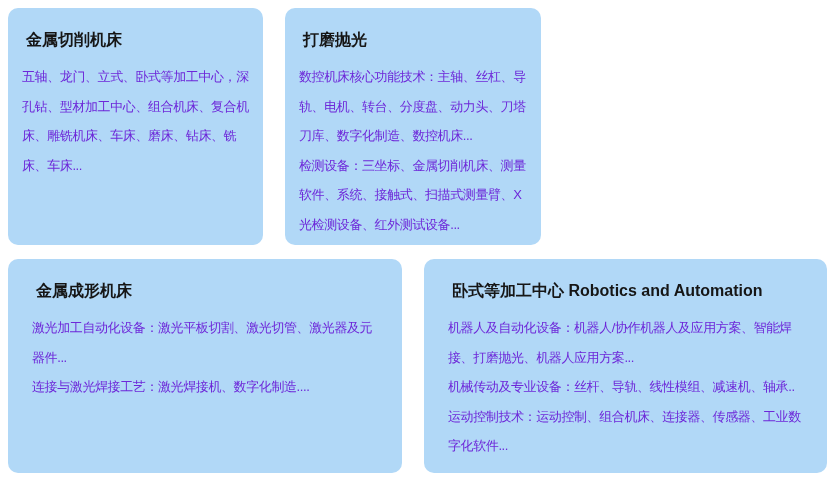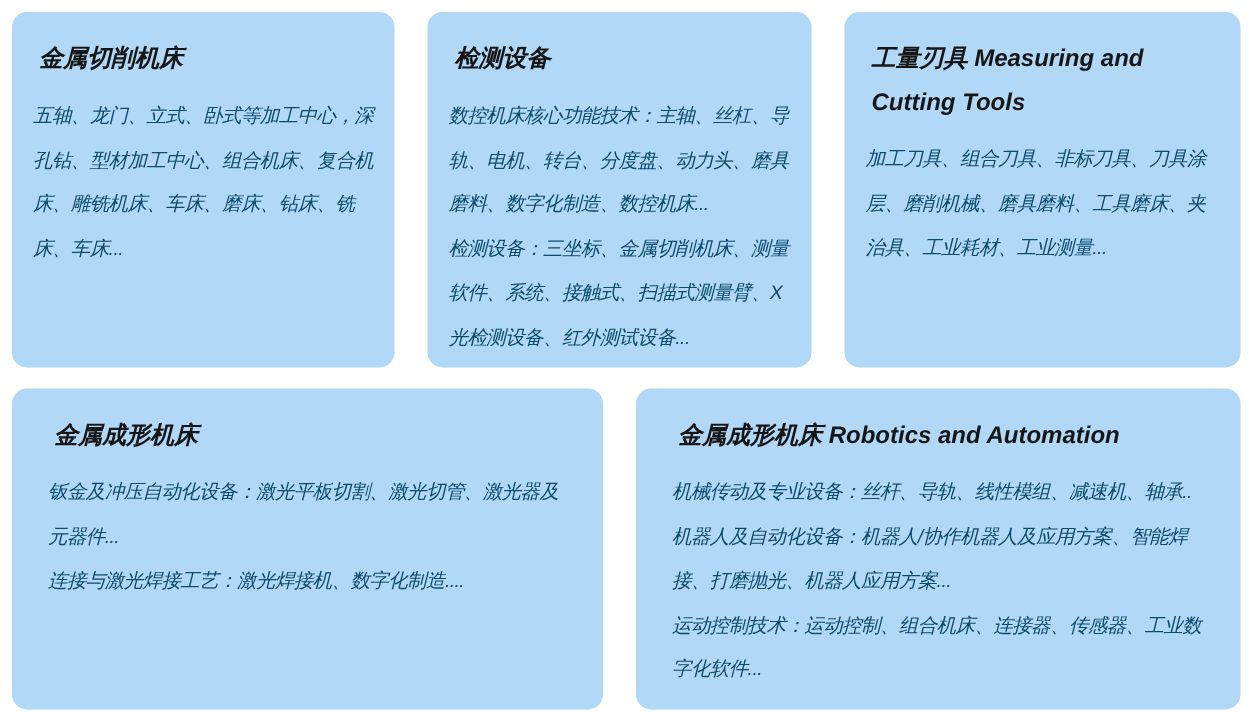--- a/index.html
+++ b/index.html
@@ -5,21 +5,20 @@
   * { box-sizing: border-box; }
   html, body { margin: 0; padding: 0; background: #ffffff; }
   body { font-family: "Liberation Sans", "DejaVu Sans", sans-serif; }
 
   .page {
     width: 835px;
     height: 478px;
     padding: 8px;
     background: #ffffff;
     overflow: hidden;
-    font-style: italic;
   }
 
   .row { display: grid; gap: 22px; }
   .row-top { grid-template-columns: 255px 256px 264px; }
   .row-top .card { height: 237px; }
   .row-bottom { margin-top: 14px; grid-template-columns: 394px 403px; }
   .row-bottom .card { height: 214px; padding-left: 24px; }
 
   .card {
     background: #b1d8f7;
@@ -35,58 +34,54 @@
     line-height: 29px;
     font-weight: bold;
     color: #161616;
   }
 
   .card-text {
     margin: 0;
     font-size: 13px;
     letter-spacing: -0.4px;
     line-height: 29.5px;
-    color: #0c4a6e;
+    color: #6d28d9;
   }
 </style>
 </head>
 <body>
 
 <div class="page">
 
   <div class="row row-top">
 
     <section class="card">
       <h3 class="card-title">金属切削机床</h3>
       <p class="card-text">五轴、龙门、立式、卧式等加工中心，深孔钻、型材加工中心、组合机床、复合机床、雕铣机床、车床、磨床、钻床、铣床、车床...</p>
     </section>
 
     <section class="card">
-      <h3 class="card-title">检测设备</h3>
-      <p class="card-text">数控机床核心功能技术：主轴、丝杠、导轨、电机、转台、分度盘、动力头、磨具磨料、数字化制造、数控机床...</p>
+      <h3 class="card-title">打磨抛光</h3>
+      <p class="card-text">数控机床核心功能技术：主轴、丝杠、导轨、电机、转台、分度盘、动力头、刀塔刀库、数字化制造、数控机床...</p>
       <p class="card-text">检测设备：三坐标、金属切削机床、测量软件、系统、接触式、扫描式测量臂、X光检测设备、红外测试设备...</p>
     </section>
 
-    <section class="card">
-      <h3 class="card-title">工量刃具 Measuring and Cutting Tools</h3>
-      <p class="card-text">加工刀具、组合刀具、非标刀具、刀具涂层、磨削机械、磨具磨料、工具磨床、夹治具、工业耗材、工业测量...</p>
-    </section>
 
   </div>
 
   <div class="row row-bottom">
 
     <section class="card">
       <h3 class="card-title">金属成形机床</h3>
-      <p class="card-text">钣金及冲压自动化设备：激光平板切割、激光切管、激光器及元器件...</p>
+      <p class="card-text">激光加工自动化设备：激光平板切割、激光切管、激光器及元器件...</p>
       <p class="card-text">连接与激光焊接工艺：激光焊接机、数字化制造....</p>
     </section>
 
     <section class="card">
-      <h3 class="card-title">金属成形机床 Robotics and Automation</h3>
+      <h3 class="card-title">卧式等加工中心 Robotics and Automation</h3>
+      <p class="card-text">机器人及自动化设备：机器人/协作机器人及应用方案、智能焊接、打磨抛光、机器人应用方案...</p>
       <p class="card-text">机械传动及专业设备：丝杆、导轨、线性模组、减速机、轴承..</p>
-      <p class="card-text">机器人及自动化设备：机器人/协作机器人及应用方案、智能焊接、打磨抛光、机器人应用方案...</p>
       <p class="card-text">运动控制技术：运动控制、组合机床、连接器、传感器、工业数字化软件...</p>
     </section>
 
   </div>
 
 </div>
 
 </body></html>

